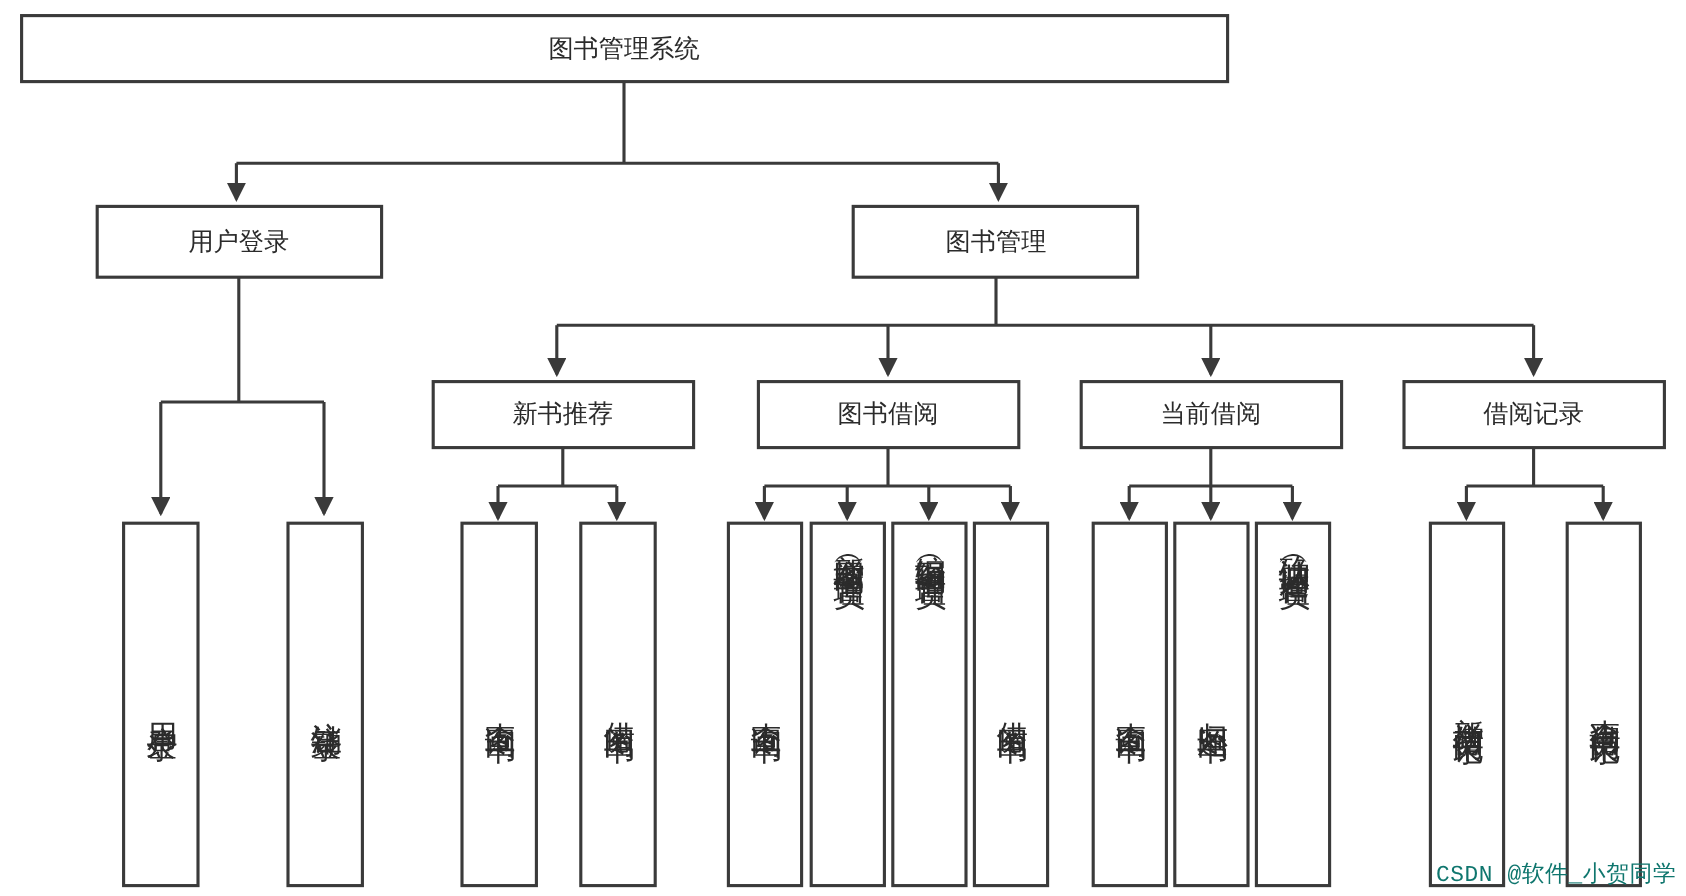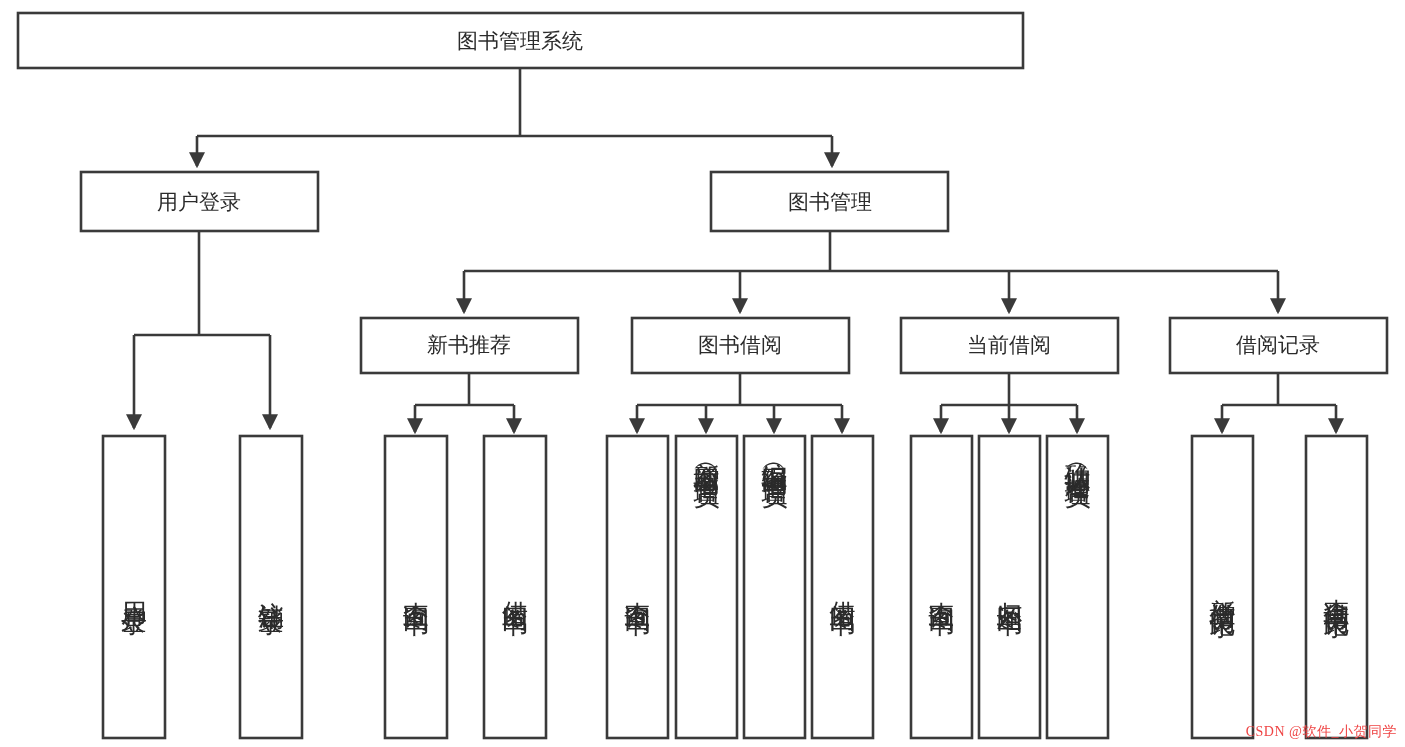--- a/index.html
+++ b/index.html
@@ -61,23 +61,23 @@
     font-size: 26px;
     line-height: 1.12;
     letter-spacing: 3px;
     color: #2b2b2b;
     white-space: nowrap;
   }
   .watermark {
     position: absolute;
     right: 8px;
     bottom: 6px;
-    font-family: Liberation Serif, serif;
-    font-size: 14px;
-    color: #ef4444;
+    font-family: Liberation Mono, monospace;
+    font-size: 19px;
+    color: #0f766e;
     letter-spacing: 0.5px;
     white-space: nowrap;
   }
 </style>
 </head>
 <body>
 
 <div id="canvas">
 
   <svg class="diagram" viewBox="0 0 1405 747">

